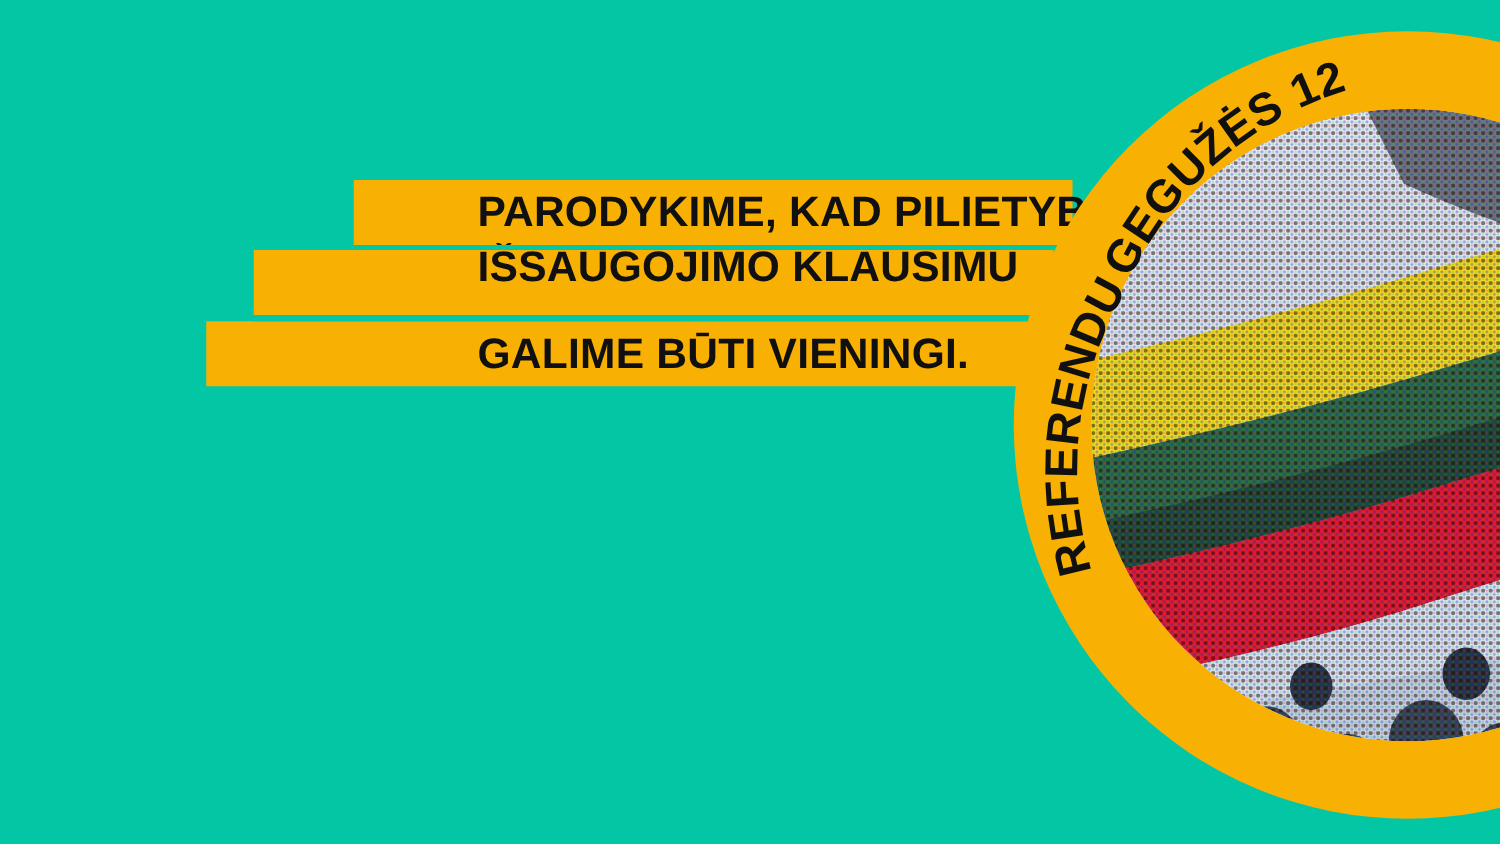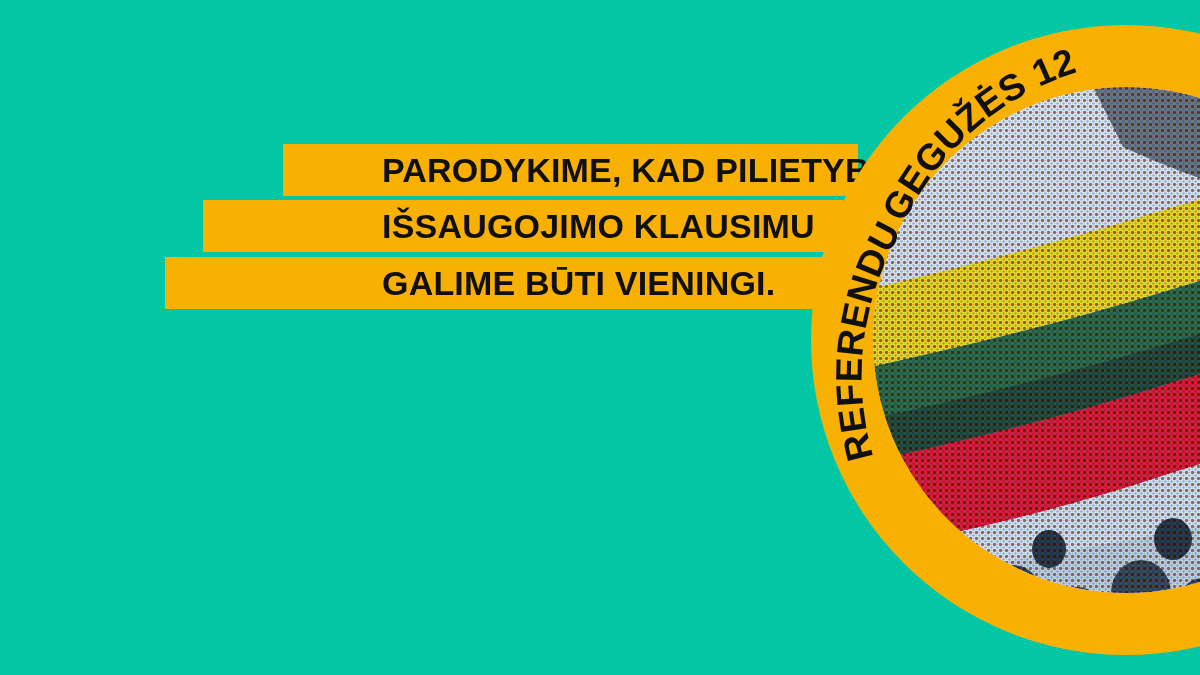--- a/index.html
+++ b/index.html
@@ -179,17 +179,17 @@
   <div class="bars">
 
     <div class="bar bar-1"></div>
     <div class="bar bar-2"></div>
     <div class="bar bar-3"></div>
 
     <div class="sep sep-1"></div>
     <div class="sep sep-2"></div>
 
     <div class="bar-text" style="top:144px;">PARODYKIME, KAD PILIETYBĖS</div>
-    <div class="bar-text" style="top:200px;">IŠSAUGOJIMO KLAUSIMU</div>
+    <div class="bar-text" style="top:188px;">IŠSAUGOJIMO KLAUSIMU</div>
     <div class="bar-text" style="top:257px;text-align:right;">GALIME BŪTI VIENINGI.</div>
   </div>
 
 </div>
 
 </body></html>

